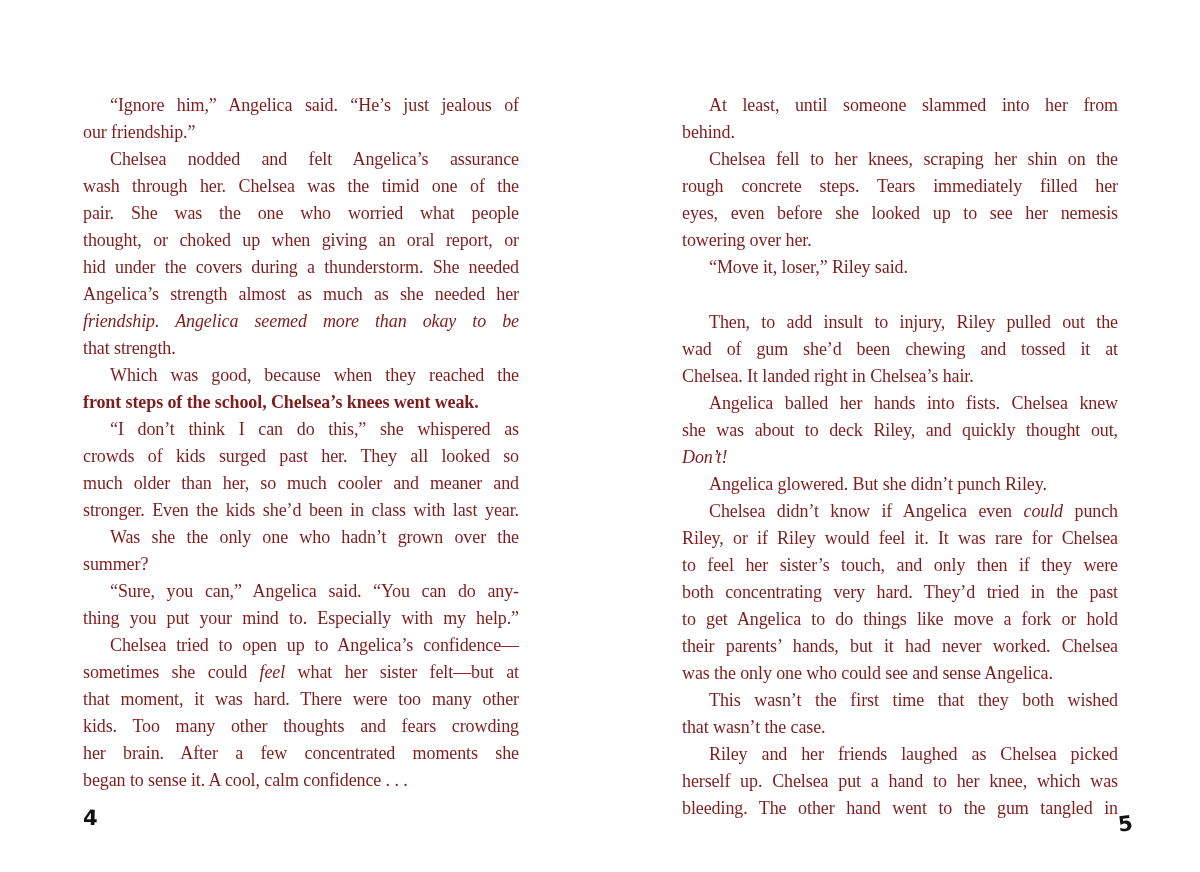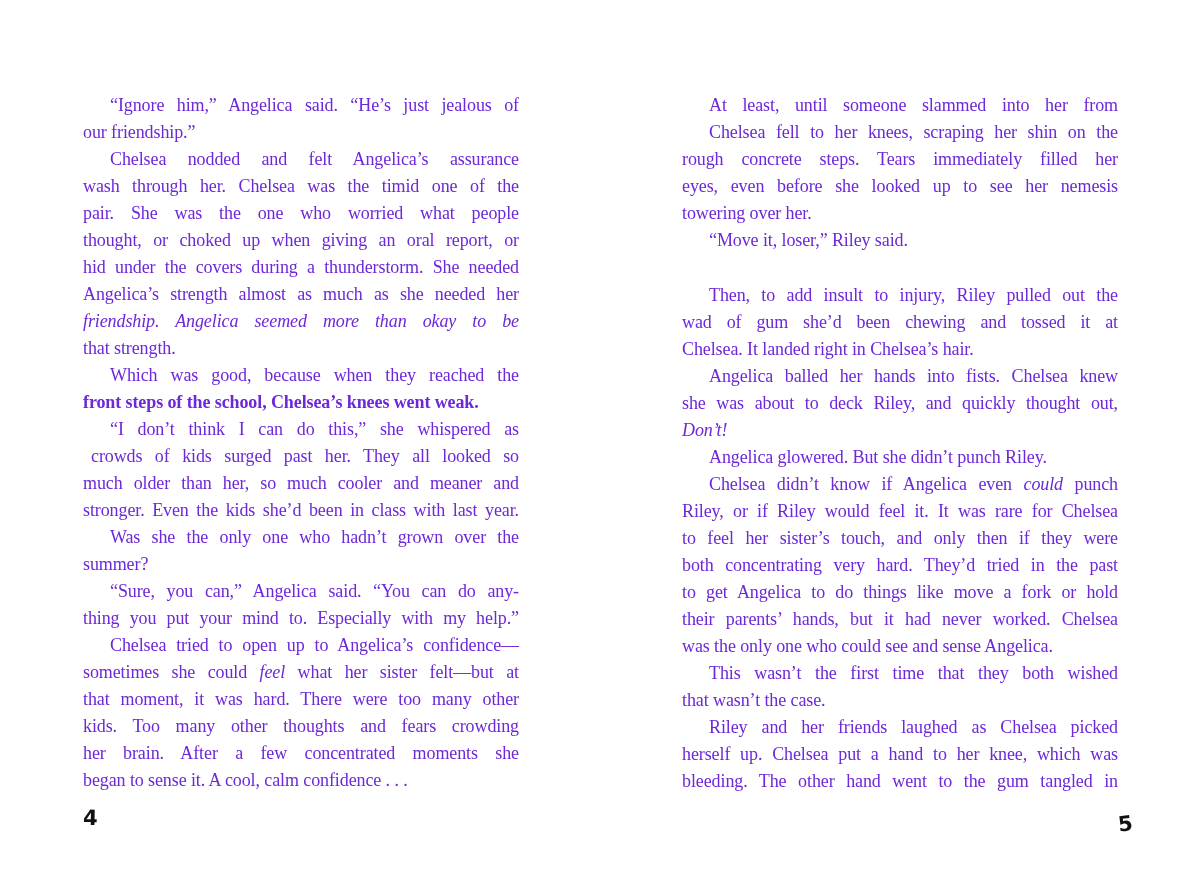--- a/index.html
+++ b/index.html
@@ -16,21 +16,21 @@
     font-family: "Liberation Serif", "DejaVu Serif", serif;
     color: #1c1c1c;
   }
   .page-body {
     position: absolute;
     top: 92px;
     width: 436px;
     font-size: 18px;
     line-height: 27px;
     letter-spacing: -0.1px;
-    color: #6d28d9;
+    color: #7f1d1d;
   }
   #left-page-body  { left: 83px;  }
   #right-page-body { left: 682px; }
   .line {
     height: 27px;
     text-align: justify;
     text-align-last: justify;
     white-space: nowrap;
     overflow: visible;
   }
@@ -59,37 +59,38 @@
       <div class="line" style="white-space: normal;"><span>wash through her. Chelsea was the timid one of the</span></div>
       <div class="line" style="white-space: normal;"><span>pair. She was the one who worried what people</span></div>
       <div class="line" style="white-space: normal;"><span>thought, or choked up when giving an oral report, or</span></div>
       <div class="line" style="white-space: normal;"><span>hid under the covers during a thunderstorm. She needed</span></div>
       <div class="line" style="white-space: normal;"><span>Angelica’s strength almost as much as she needed her</span></div>
       <div class="line" style="white-space: normal; font-style: italic;"><span>friendship. Angelica seemed more than okay to be</span></div>
       <div class="line end" style="white-space: normal;"><span>that strength.</span></div>
       <div class="line indent" style="white-space: normal;"><span>Which was good, because when they reached the</span></div>
       <div class="line end" style="white-space: normal; font-weight: bold;"><span>front steps of the school, Chelsea’s knees went weak.</span></div>
       <div class="line indent" style="white-space: normal;"><span>“I don’t think I can do this,” she whispered as</span></div>
-      <div class="line" style="white-space: normal; margin-left: 8px;"><span>crowds of kids surged past her. They all looked so</span></div>
+      <div class="line" style="white-space: normal;"><span>crowds of kids surged past her. They all looked so</span></div>
       <div class="line" style="white-space: normal;"><span>much older than her, so much cooler and meaner and</span></div>
       <div class="line" style="white-space: normal;"><span>stronger. Even the kids she’d been in class with last year.</span></div>
       <div class="line indent" style="white-space: normal;"><span>Was she the only one who hadn’t grown over the</span></div>
       <div class="line end" style="white-space: normal;"><span>summer?</span></div>
       <div class="line indent" style="white-space: normal;"><span>“Sure, you can,” Angelica said. “You can do any-</span></div>
       <div class="line" style="white-space: normal;"><span>thing you put your mind to. Especially with my help.”</span></div>
       <div class="line indent" style="white-space: normal;"><span>Chelsea tried to open up to Angelica’s confidence—</span></div>
       <div class="line" style="white-space: normal;"><span>sometimes she could </span><em>feel</em><span> what her sister felt—but at</span></div>
       <div class="line" style="white-space: normal;"><span>that moment, it was hard. There were too many other</span></div>
       <div class="line" style="white-space: normal;"><span>kids. Too many other thoughts and fears crowding</span></div>
       <div class="line" style="white-space: normal;"><span>her brain. After a few concentrated moments she</span></div>
       <div class="line end" style="white-space: normal;"><span>began to sense it. A cool, calm confidence . . .</span></div>
     </div>
 
   <div id="right-page-body" class="page-body">
       <div class="line indent" style="white-space: normal;"><span>At least, until someone slammed into her from</span></div>
+      <div class="line end" style="white-space: normal;"><span>behind.</span></div>
       <div class="line indent" style="white-space: normal;"><span>Chelsea fell to her knees, scraping her shin on the</span></div>
       <div class="line" style="white-space: normal;"><span>rough concrete steps. Tears immediately filled her</span></div>
       <div class="line" style="white-space: normal;"><span>eyes, even before she looked up to see her nemesis</span></div>
       <div class="line end" style="white-space: normal;"><span>towering over her.</span></div>
       <div class="line indent end" style="white-space: normal;"><span>“Move it, loser,” Riley said.</span></div>
       <div class="line indent" style="white-space: normal; margin-top: 28px;"><span>Then, to add insult to injury, Riley pulled out the</span></div>
       <div class="line" style="white-space: normal;"><span>wad of gum she’d been chewing and tossed it at</span></div>
       <div class="line end" style="white-space: normal;"><span>Chelsea. It landed right in Chelsea’s hair.</span></div>
       <div class="line indent" style="white-space: normal;"><span>Angelica balled her hands into fists. Chelsea knew</span></div>
       <div class="line" style="white-space: normal;"><span>she was about to deck Riley, and quickly thought out,</span></div>

